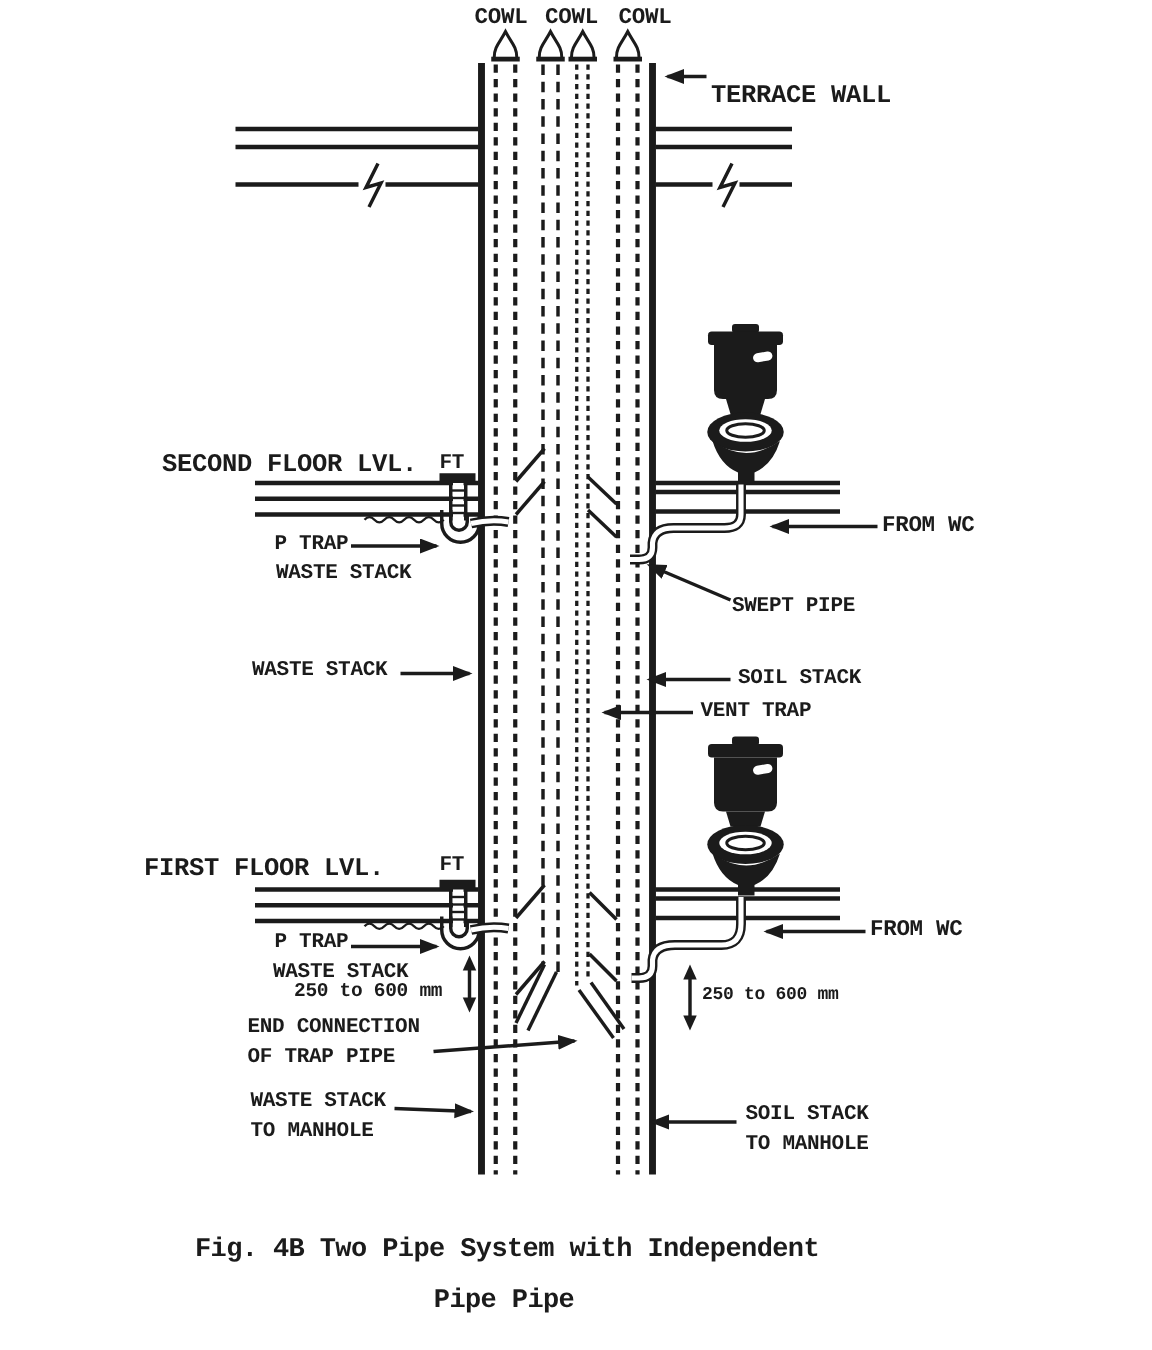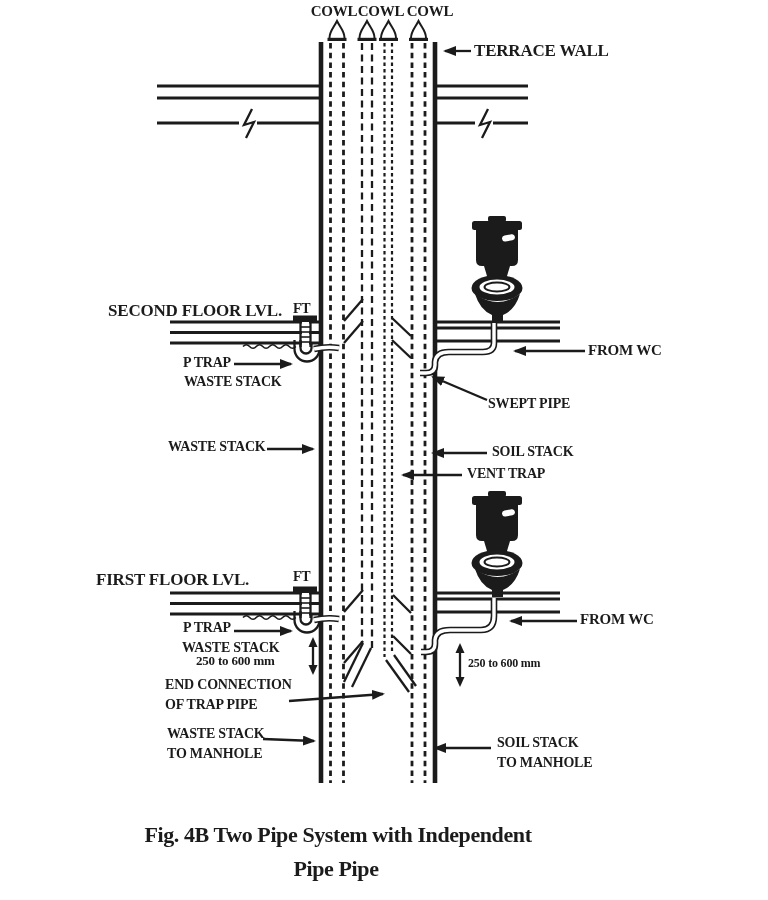--- a/index.html
+++ b/index.html
@@ -1,28 +1,28 @@
 <!DOCTYPE html>
 <html><head>
 <meta charset="utf-8">
 <style>
   html,body{margin:0;padding:0;background:#ffffff;}
   .stage{
     position:relative;width:768px;height:900px;background:#ffffff;overflow:hidden;
-    font-family:Liberation Serif, serif;font-weight:bold;color:#1b1b1b;
+    font-family:Liberation Mono, monospace;font-weight:bold;color:#1b1b1b;
   }
   .stage svg{position:absolute;left:0;top:0;}
   .lb{position:absolute;white-space:nowrap;letter-spacing:-0.2px;line-height:1.04;}
   .ctr{transform:translateX(-50%);}
   .s17{font-size:17px;}
   .s15{font-size:15px;}
   .s14{font-size:14px;}
   .s13{font-size:13px;}
   .s12{font-size:12px;}
-  .cap{font-size:22px;letter-spacing:-0.4px;}
+  .cap{font-size:18px;letter-spacing:-0.4px;}
   
   .wall{stroke:#1b1b1b;stroke-width:4.6;}
   .pA{stroke:#1b1b1b;stroke-width:2.8;stroke-dasharray:5.5 4.2;}
   .pB{stroke:#1b1b1b;stroke-width:2.3;stroke-dasharray:7 4.5;}
   .pC{stroke:#1b1b1b;stroke-width:2.2;stroke-dasharray:3.5 3;}
   .fl{stroke:#1b1b1b;stroke-width:3.1;}
   .ln{stroke:#1b1b1b;stroke-width:2.3;fill:none;}
   .th{stroke:#1b1b1b;stroke-width:1.6;fill:none;}
   .ld{stroke:#1b1b1b;stroke-width:2.3;fill:none;marker-end:url(#arr);}
   .po{stroke:#1b1b1b;stroke-width:6.6;fill:none;stroke-linecap:butt;}
@@ -207,21 +207,21 @@
       <line class="ln" x1="460" y1="648" x2="460" y2="682"></line>
       <path class="blk" d="M460,643 l-4.5,10 h9 Z"></path>
       <path class="blk" d="M460,687 l-4.5,-10 h9 Z"></path>
     </g>
   </svg>
 
   <div class="lb s15 ctr" style="left:334px;top:4px">COWL</div>
   <div class="lb s15 ctr" style="left:381px;top:4px">COWL</div>
   <div class="lb s15 ctr" style="left:430px;top:4px">COWL</div>
 
-  <div class="lb s17" style="left:474px;top:42px">TERRACE WALL</div>
+  <div class="lb s17" style="left:474px;top:56px">TERRACE WALL</div>
 
   <div class="lb s17" style="left:108px;top:302px">SECOND FLOOR LVL.</div>
   <div class="lb s14" style="left:293px;top:302px">FT</div>
   <div class="lb s14" style="left:183px;top:356px">P TRAP</div>
   <div class="lb s14" style="left:184px;top:375px">WASTE STACK</div>
   <div class="lb s15" style="left:588px;top:343px">FROM WC</div>
   <div class="lb s14" style="left:488px;top:397px">SWEPT PIPE</div>
 
   <div class="lb s14" style="left:168px;top:440px">WASTE STACK</div>
   <div class="lb s14" style="left:492px;top:445px">SOIL STACK</div>

